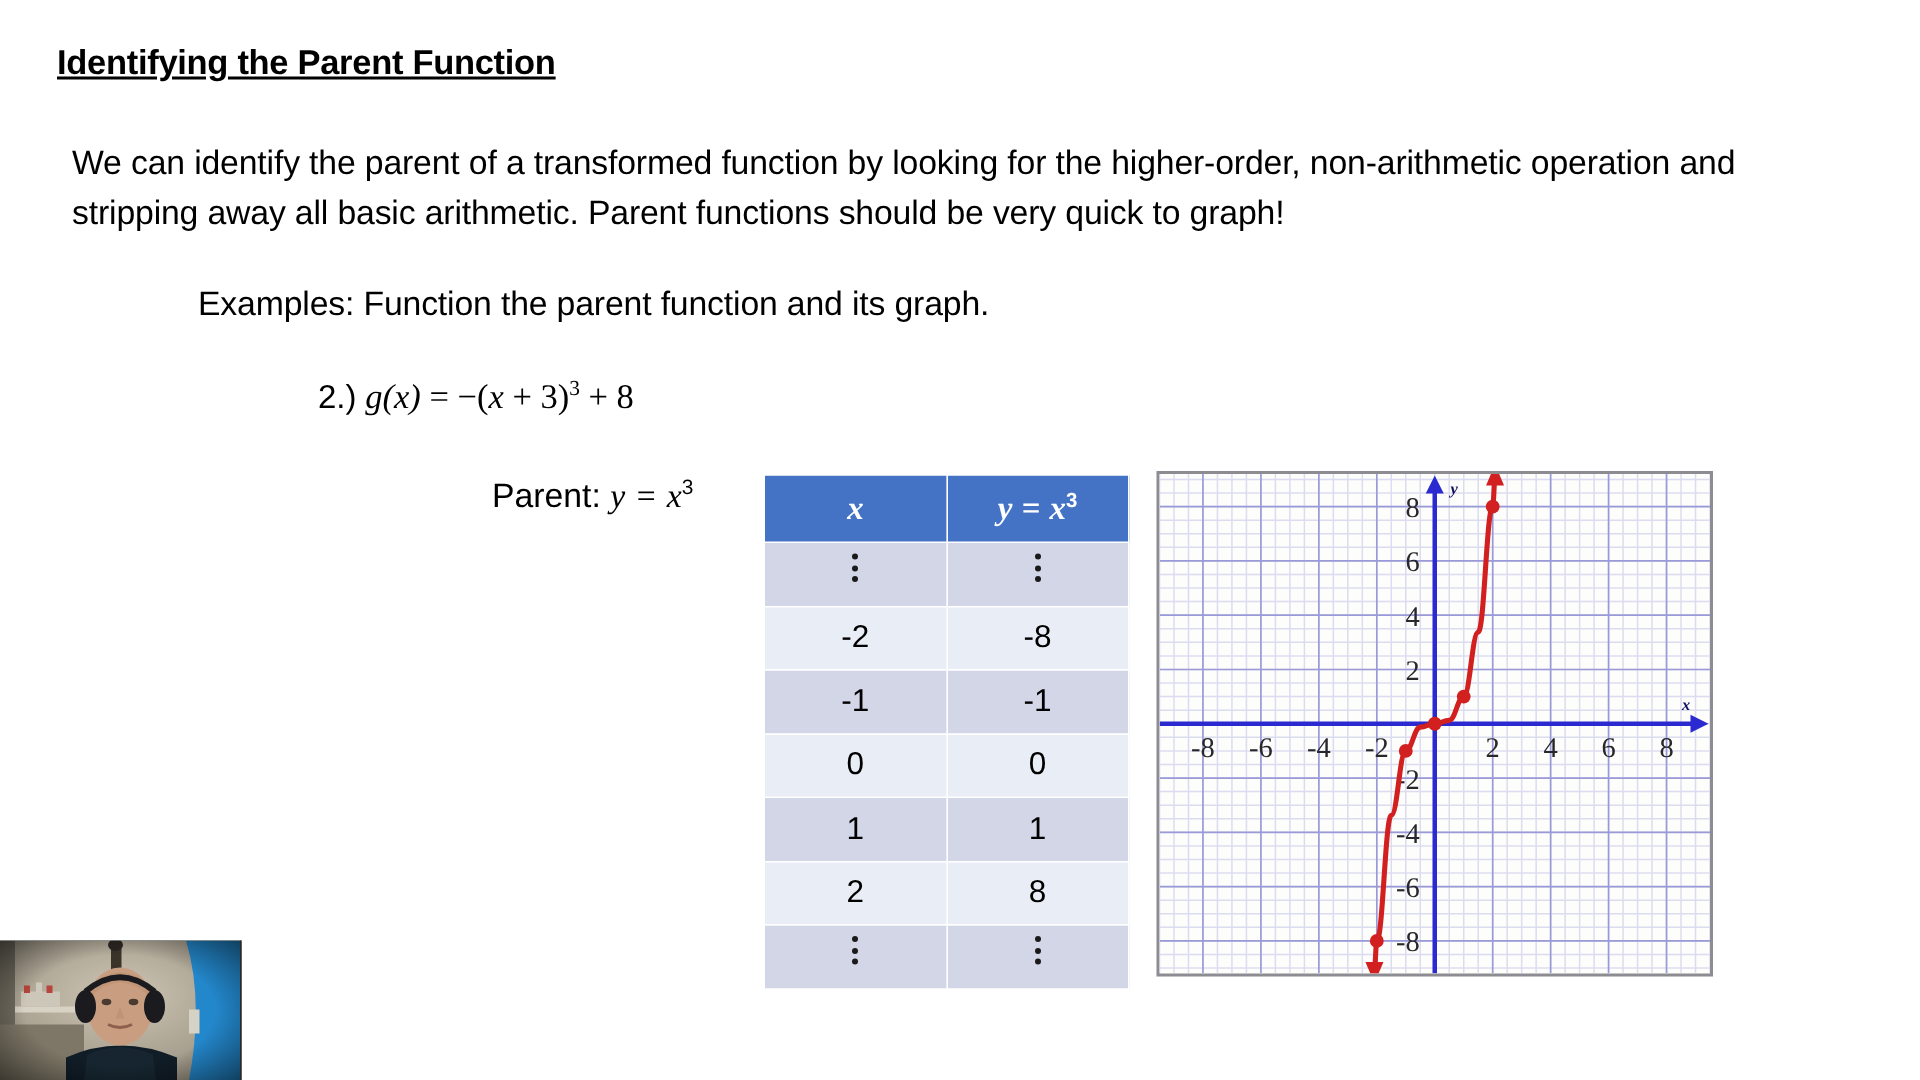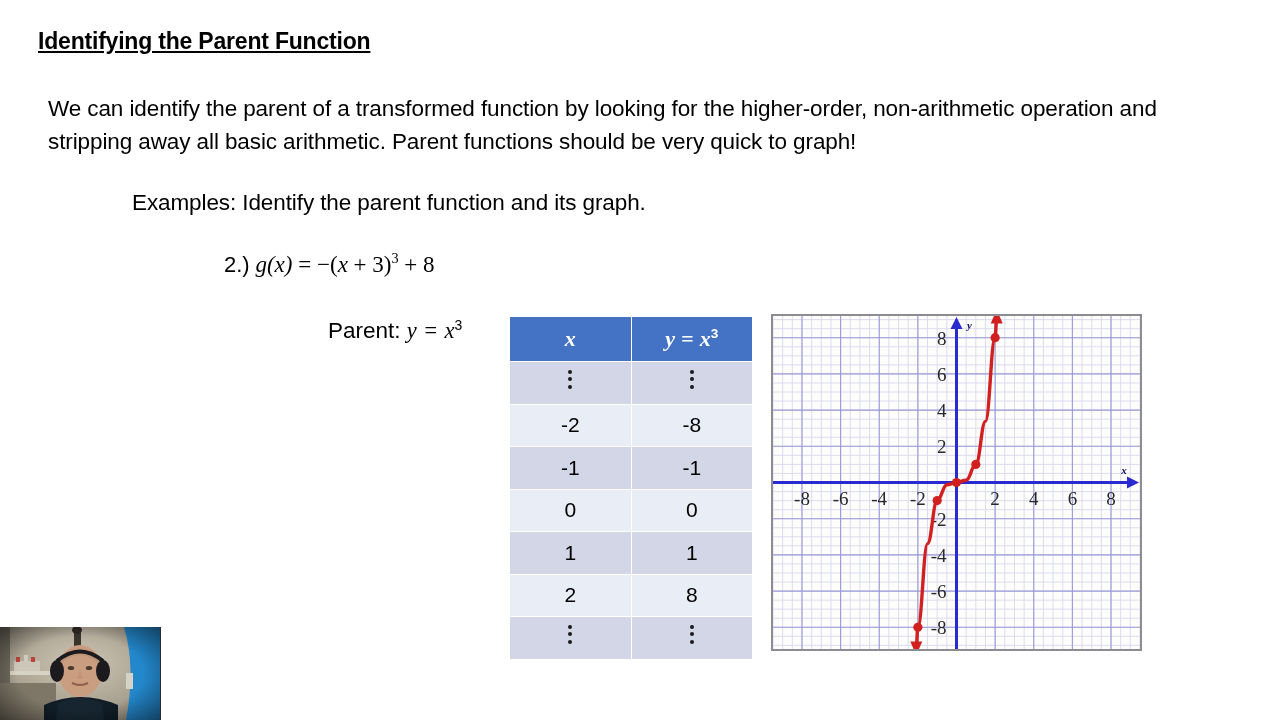--- a/index.html
+++ b/index.html
@@ -42,21 +42,21 @@
     position: absolute;
     left: 132px;
     top: 190px;
     font-size: 22.5px;
     letter-spacing: -0.1px;
     white-space: nowrap;
   }
 
   .equation-line {
     position: absolute;
-    left: 224px;
+    left: 212px;
     top: 252px;
     font-size: 23px;
     white-space: nowrap;
     font-family: "Liberation Serif", serif;
   }
   .equation-line .plain { font-family: "Liberation Sans", sans-serif; font-size: 22px; }
 
   .parent-line {
     position: absolute;
     left: 328px;
@@ -147,21 +147,21 @@
   }
   .webcam svg { display: block; }
 </style>
 </head>
 <body>
 
 <div class="slide-title">Identifying the Parent Function</div>
 
 <div class="body-para">We can identify the parent of a transformed function by looking for the higher-order, non-arithmetic operation and stripping away all basic arithmetic. Parent functions should be very quick to graph!</div>
 
-<div class="examples-line">Examples: Identify the parent function and its graph.</div>
+<div class="examples-line">Examples: Function the parent function and its graph.</div>
 
 <div class="equation-line">
   <span class="plain">2.)</span>
   <span class="mathvar">g</span><span class="mathvar">(</span><span class="mathvar">x</span><span class="mathvar">)</span>
   <span>=</span>
   <span>−(</span><span class="mathvar">x</span><span> + 3)</span><sup class="exp">3</sup><span> + 8</span>
 </div>
 
 <div class="parent-line">
   <span>Parent:</span>

